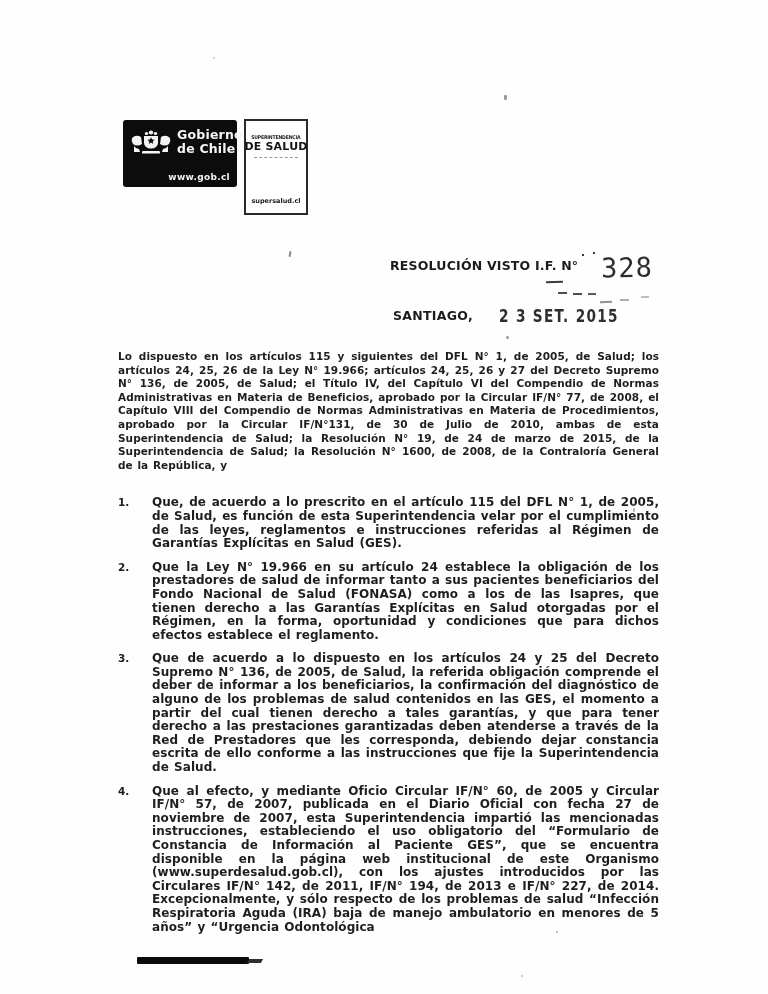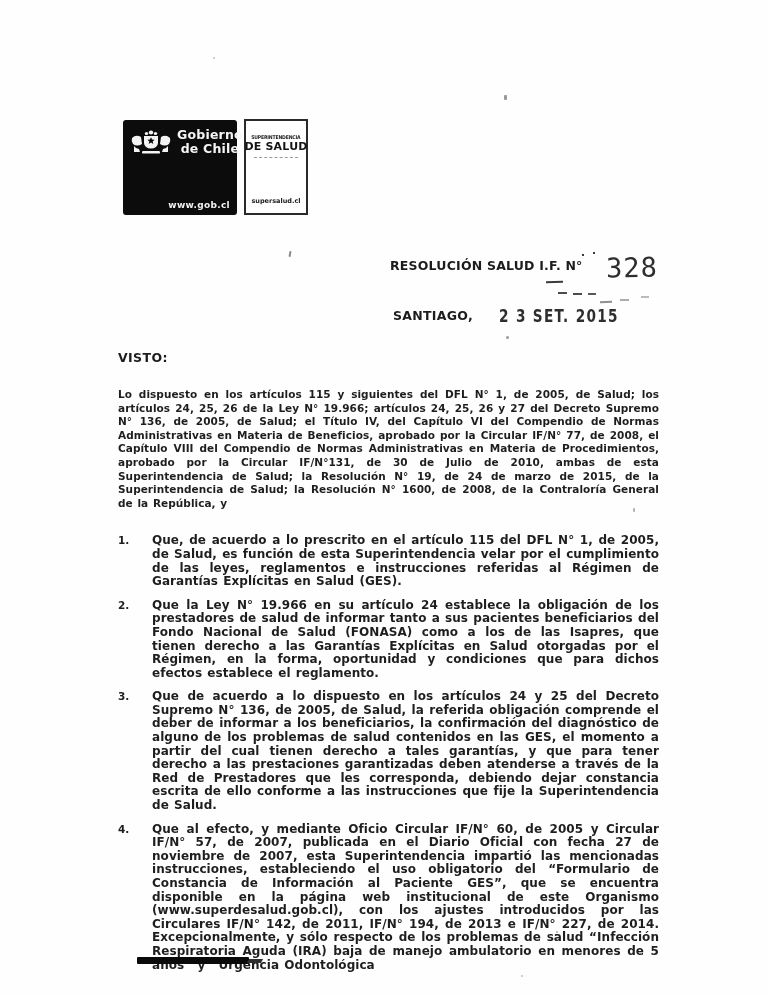--- a/index.html
+++ b/index.html
@@ -8,22 +8,22 @@
   *{margin:0;padding:0;box-sizing:border-box;}
   html,body{background:#e8e8e8;}
   .page{
     position:relative; width:768px; height:994px; margin:0 auto;
     background:var(--paper); overflow:hidden;
     font-family:"DejaVu Sans", sans-serif; color:var(--ink);
   }
 
   
   .logo-black{
-    position:absolute; left:123px; top:120px; width:114px; height:95px;
-    background:#0c0c0c; border-radius:3px;text-align:center;
+    position:absolute; left:123px; top:120px; width:114px; height:67px;
+    background:#0c0c0c; border-radius:3px;
   }
   .emblem{position:absolute; left:7px; top:9px; width:42px; height:26px;}
   .gob-lines{
     position:absolute; left:54px; top:8px; color:#f5f5f5;
     font-size:12.5px; font-weight:bold; line-height:13.5px; letter-spacing:.2px;
   }
   .gob-url{
     position:absolute; right:7px; bottom:5px; color:#f2f2f2;
     font-size:9px; font-weight:bold; letter-spacing:.3px;
   }
@@ -114,41 +114,40 @@
   </div>
 
   <div class="logo-white">
     <div class="ss-top">SUPERINTENDENCIA</div>
     <div class="ss-main">DE SALUD</div>
     <div class="ss-rule"></div>
     <div class="ss-url">supersalud.cl</div>
   </div>
 
   <div class="res-line">
-    <span class="res-label">RESOLUCIÓN SALUD I.F. N°</span>
+    <span class="res-label">RESOLUCIÓN VISTO I.F. N°</span>
     <span class="res-number">328</span>
   </div>
 
   <div class="pen-mark" style="left:546px; top:281px; width:17px; height:2px; transform:rotate(-2deg);"></div>
   <div class="pen-mark" style="left:582px; top:254px; width:2px; height:2px;"></div>
   <div class="pen-mark" style="left:593px; top:252px; width:2px; height:2px;"></div>
   <div class="pencil-mark" style="left:558px; top:292px; width:9px; height:2px; background:#4c4c4c;"></div>
   <div class="pencil-mark" style="left:573px; top:293px; width:9px; height:2px; background:#4c4c4c;"></div>
   <div class="pencil-mark" style="left:588px; top:293px; width:8px; height:2px; background:#5a5a5a;"></div>
   <div class="pencil-mark" style="left:600px; top:301px; width:12px; height:2px; transform:rotate(-3deg);"></div>
   <div class="pencil-mark" style="left:620px; top:299px; width:9px; height:2px; background:#adadad;"></div>
   <div class="pencil-mark" style="left:641px; top:296px; width:8px; height:2px; background:#bcbcbc;"></div>
 
   <div class="city-line">
     <span class="city-label">SANTIAGO,</span>
     <span class="date-stamp">2 3 SET. 2015</span>
   </div>
 
   <div class="main">
-    <div class="heading visto">VISTO:</div>
     <p class="body-par">Lo dispuesto en los artículos 115 y siguientes del DFL N° 1, de 2005, de Salud; los artículos 24, 25, 26 de la Ley N° 19.966; artículos 24, 25, 26 y 27 del Decreto Supremo N° 136, de 2005, de Salud; el Título IV, del Capítulo VI del Compendio de Normas Administrativas en Materia de Beneficios, aprobado por la Circular IF/N° 77, de 2008, el Capítulo VIII del Compendio de Normas Administrativas en Materia de Procedimientos, aprobado por la Circular IF/N°131, de 30 de Julio de 2010, ambas de esta Superintendencia de Salud; la Resolución N° 19, de 24 de marzo de 2015, de la Superintendencia de Salud; la Resolución N° 1600, de 2008, de la Contraloría General de la República, y</p>
 
 
     <div class="item">
       <div class="item-num">1.</div>
       <div class="item-text">Que, de acuerdo a lo prescrito en el artículo 115 del DFL N° 1, de 2005, de Salud, es función de esta Superintendencia velar por el cumplimiento de las leyes, reglamentos e instrucciones referidas al Régimen de Garantías Explícitas en Salud (GES).</div>
     </div>
     <div class="item">
       <div class="item-num">2.</div>
       <div class="item-text">Que la Ley N° 19.966 en su artículo 24 establece la obligación de los prestadores de salud de informar tanto a sus pacientes beneficiarios del Fondo Nacional de Salud (FONASA) como a los de las Isapres, que tienen derecho a las Garantías Explícitas en Salud otorgadas por el Régimen, en la forma, oportunidad y condiciones que para dichos efectos establece el reglamento.</div>

